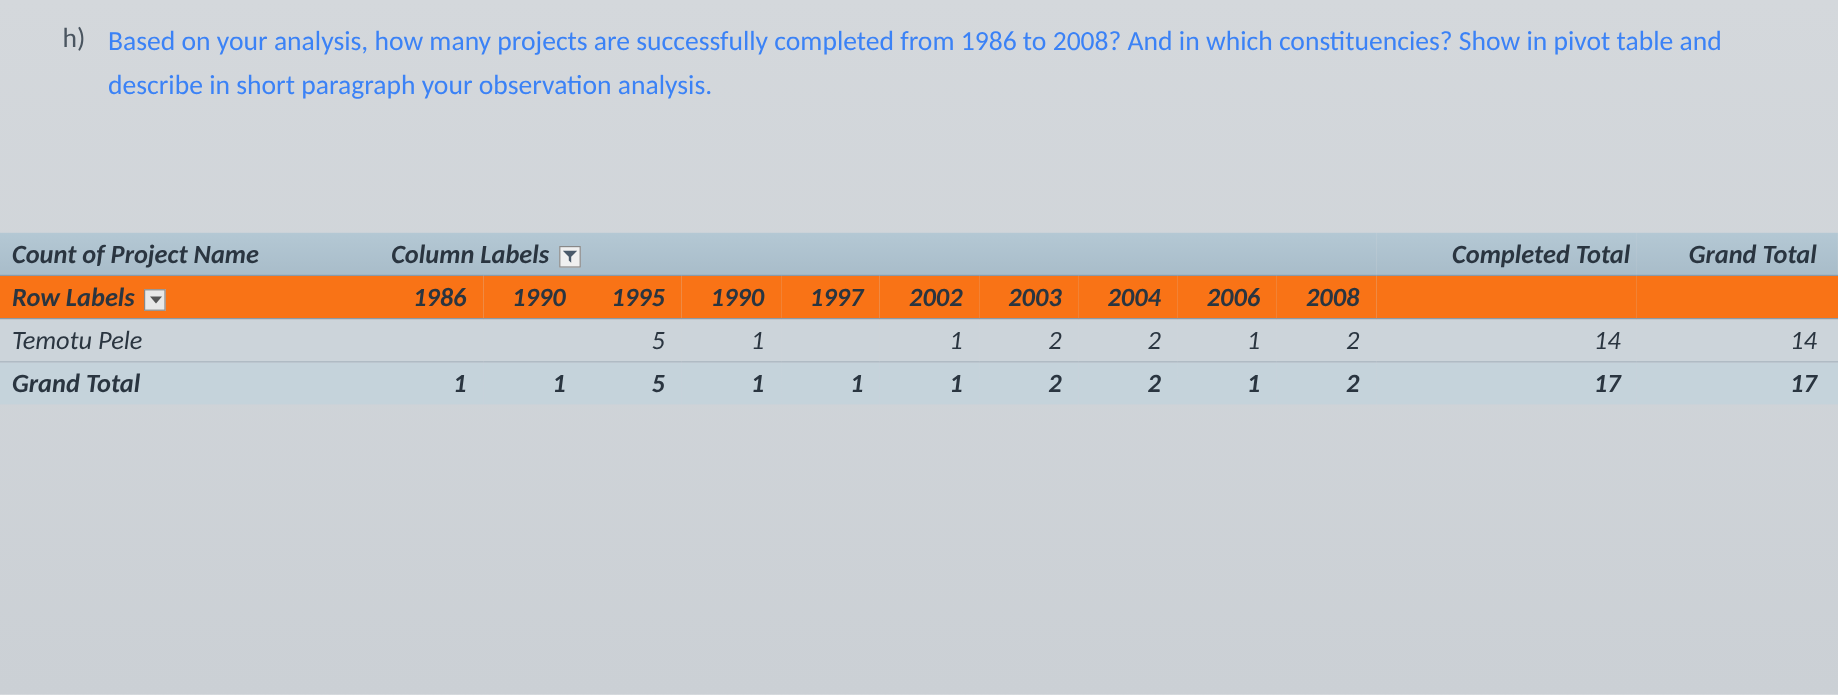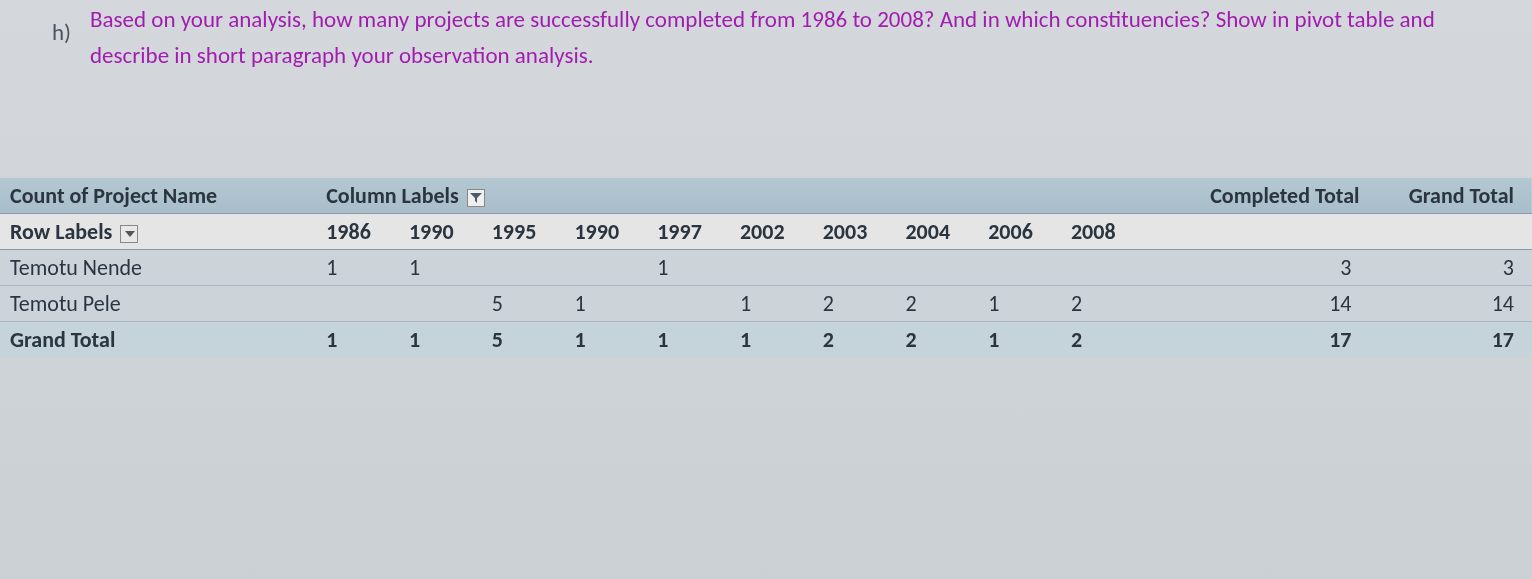--- a/index.html
+++ b/index.html
@@ -9,22 +9,22 @@
     }
     body {
       font-family: Calibri, Arial, sans-serif;
       background: linear-gradient(180deg, #d4d8dc 0%, #cbd0d5 100%);
       width: 1532px;
       height: 579px;
       overflow: hidden;
       position: relative;
     }
     .question-area {
-      padding: 2px 40px 20px 90px;
-      color: #a21caf;
+      padding: 18px 40px 20px 90px;
+      color: #3b82f6;
       font-size: 23px;
       line-height: 1.55;
     }
     .question-marker {
       position: absolute;
       left: 52px;
       top: 18px;
       color: #4a5560;
       font-size: 23px;
     }
@@ -35,53 +35,55 @@
     table {
       border-collapse: collapse;
       width: 100%;
     }
     td, th {
       padding: 4px 6px;
       text-align: left;
       font-size: 22px;
       color: #2a3540;
       white-space: nowrap;
+      font-style: italic;
     }
     .header-row {
       background: linear-gradient(180deg, #b4c8d4 0%, #a8bcc9 100%);
     }
     .header-row td {
       font-weight: bold;
       color: #2a3540;
       border-bottom: 1px solid #8a9aa8;
     }
     .subheader-row td {
       color: #2a3540;
       font-weight: bold;
     }
     .years-row {
-      background: #e5e5e5;
+      background: #f97316;
     }
     .years-row td {
       font-weight: bold;
       border-bottom: 1px solid #8a9aa8;
     }
     .data-row td {
       border-bottom: 1px solid #aab5bf;
     }
     .data-row {
       background: #ccd4da;
     }
     .grand-total-row {
       background: #c5d3db;
     }
     .grand-total-row td {
       font-weight: bold;
     }
     .num {
+      text-align: right;
       padding-right: 14px;
     }
     .filter-icon {
       display: inline-block;
       width: 18px;
       height: 18px;
       background: #f0f0f0;
       border: 1px solid #888;
       vertical-align: middle;
       position: relative;
@@ -178,35 +180,20 @@
       <td class="year-col num">1997</td>
       <td class="year-col num">2002</td>
       <td class="year-col num">2003</td>
       <td class="year-col num">2004</td>
       <td class="year-col num">2006</td>
       <td class="year-col num">2008</td>
       <td></td>
       <td></td>
     </tr>
     <tr class="data-row">
-      <td class="row-label-col">Temotu Nende</td>
-      <td class="year-col num">1</td>
-      <td class="year-col num">1</td>
-      <td class="year-col num"></td>
-      <td class="year-col num"></td>
-      <td class="year-col num">1</td>
-      <td class="year-col num"></td>
-      <td class="year-col num"></td>
-      <td class="year-col num"></td>
-      <td class="year-col num"></td>
-      <td class="year-col num"></td>
-      <td class="compl-total-col num">3</td>
-      <td class="grand-total-col num">3</td>
-    </tr>
-    <tr class="data-row">
       <td class="row-label-col">Temotu Pele</td>
       <td class="year-col num"></td>
       <td class="year-col num"></td>
       <td class="year-col num">5</td>
       <td class="year-col num">1</td>
       <td class="year-col num"></td>
       <td class="year-col num">1</td>
       <td class="year-col num">2</td>
       <td class="year-col num">2</td>
       <td class="year-col num">1</td>

